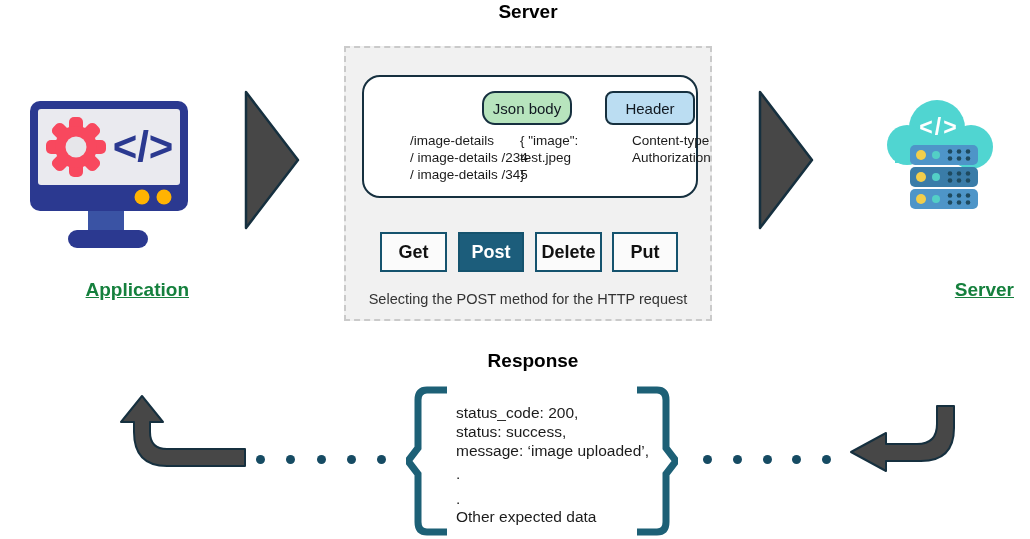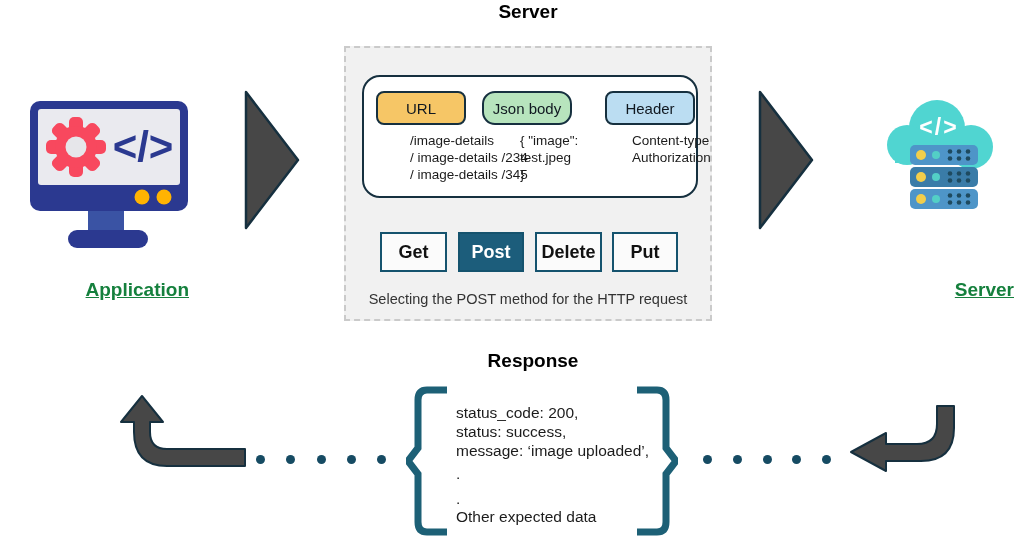--- a/index.html
+++ b/index.html
@@ -127,21 +127,20 @@
 
   <svg class="abs" style="left:243px;top:89px" width="58" height="142" viewBox="0 0 58 142">
     <polygon points="3,3 55,71 3,139" fill="#474747" stroke="#16303F" stroke-width="2.5" stroke-linejoin="round"></polygon>
   </svg>
   <svg class="abs" style="left:757px;top:89px" width="58" height="142" viewBox="0 0 58 142">
     <polygon points="3,3 55,71 3,139" fill="#474747" stroke="#16303F" stroke-width="2.5" stroke-linejoin="round"></polygon>
   </svg>
 
   <div class="dashed-box">
     <div class="payload-box">
-      <div class="tab tab-url">URL</div>
       <div class="tab tab-json">Json body</div>
       <div class="tab tab-header">Header</div>
       <div class="subcol col-url">
         <div>/image-details</div>
         <div>/ image-details /234</div>
         <div>/ image-details /345</div>
       </div>
       <div class="subcol col-json">
         <div>{ "image":</div>
         <div>test.jpeg</div>

